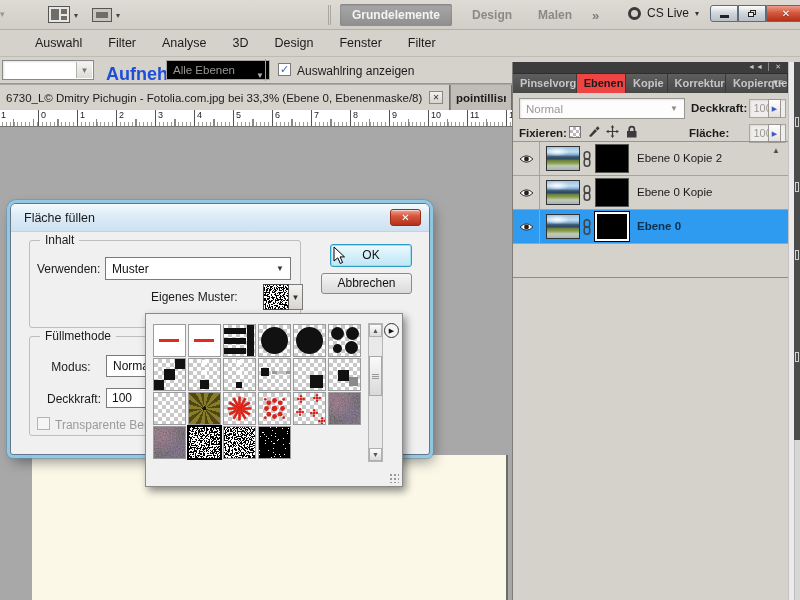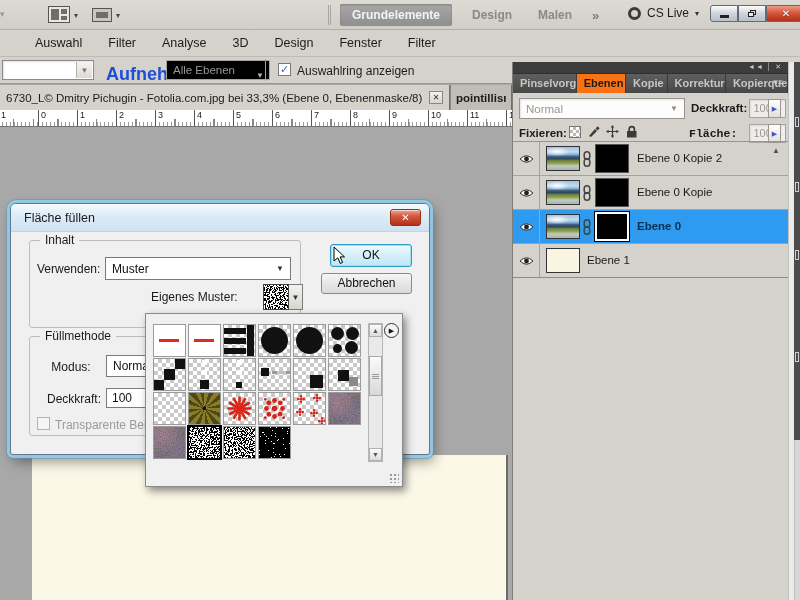--- a/index.html
+++ b/index.html
@@ -129,21 +129,21 @@
   .pp-grip{position:absolute;right:3px;bottom:3px;width:10px;height:10px;
            background:radial-gradient(circle,#9a9a9a 1px,transparent 1.4px) 0 0/4px 4px;}
 
   
   .dock{position:absolute;left:512px;top:62px;width:276px;height:538px;background:#d5d2cc;border-left:1px solid #7e7d78;z-index:10;}
   .dock-header{position:absolute;left:0;top:0;width:100%;height:12px;background:#3c3c3c;border-bottom:1px solid #2e2e2e;}
   .dock-header .hicons{position:absolute;right:6px;top:1px;color:#c9c9c9;font-size:7px;letter-spacing:1px;}
   .dock-tabs{position:absolute;left:0;top:12px;width:100%;height:19px;background:#4e4e4e;display:flex;}
   .dock-tab{font-size:11px;font-weight:bold;color:#c6c6c6;padding:3px 7px 0 7px;background:linear-gradient(#5e5e5e,#484848);
             border-right:1px solid #393939;white-space:nowrap;overflow:hidden;}
-  .dock-tab.active{background:#f97316;color:#1a1a1a;}
+  .dock-tab.active{background:#ef4444;color:#1a1a1a;}
   .dock-menu{position:absolute;right:5px;top:15px;color:#d0d0d0;font-size:9px;}
   .panel-label{position:absolute;font-size:11.5px;font-weight:bold;color:#1b1b1b;}
   .panel-select{position:absolute;left:6px;top:36px;width:166px;height:21px;background:#fdfdfd;border:1px solid #989590;
                 box-shadow:inset 1px 1px 2px rgba(0,0,0,.1);display:flex;align-items:center;justify-content:space-between;
                 padding:0 6px;font-size:11.5px;color:#9a9792;}
   .panel-val{position:absolute;width:37px;height:19px;background:#efeeec;border:1px solid #a8a5a0;
              box-shadow:inset 1px 1px 2px rgba(0,0,0,.08);font-size:11px;color:#9a9792;text-align:center;line-height:17px;}
   .spin{position:absolute;width:13px;height:19px;border:1px solid #9a9792;background:linear-gradient(#fff,#e2e0db);
         color:#3b58c4;font-size:7px;text-align:center;line-height:18px;}
   .fix-icons{position:absolute;left:56px;top:63px;display:flex;gap:6px;align-items:center;}
@@ -590,21 +590,21 @@
           <path d="M8.6 3.4 L10.6 1.2 L12.6 3.2 L10.6 5.4 Z" fill="#3a3a3a"></path>
         </svg>
       <svg width="13" height="13">
           <path d="M6.5 0 L8.3 2.6 H7.1 V5.9 H10.4 V4.7 L13 6.5 L10.4 8.3 V7.1 H7.1 V10.4 H8.3 L6.5 13 L4.7 10.4 H5.9 V7.1 H2.6 V8.3 L0 6.5 L2.6 4.7 V5.9 H5.9 V2.6 H4.7 Z" fill="#3a3a3a"></path>
         </svg>
       <svg width="13" height="13">
           <rect x="2" y="6" width="9.5" height="6.5" fill="#3a3a3a"></rect>
           <path d="M4.2 6 V4.2 a2.6 2.6 0 0 1 5.2 0 V6" fill="none" stroke="#3a3a3a" stroke-width="1.7"></path>
         </svg>
     </div>
-    <span class="panel-label" style="left:176px;top:65px;font-family:Liberation Mono, monospace;">Fläche:</span>
+    <span class="panel-label" style="left:176px;top:65px;">Fläche:</span>
     <div class="panel-val" style="left:236px;top:62px;">100%</div>
     <div class="spin" style="left:255px;top:62px;">▶</div>
 
     <div class="layers-list" id="layers-list">
         <div class="layer-row">
           <div class="eye-cell"><span><svg width="15" height="10" viewBox="0 0 15 10">
                 <path d="M1 5 Q7.5 -1.5 14 5 Q7.5 11.5 1 5 Z" fill="#f6f6f6" stroke="#333" stroke-width="1"></path>
                 <circle cx="7.5" cy="5" r="2.4" fill="#222"></circle>
               </svg></span></div>
           <div class="thumb landscape"></div>
@@ -634,28 +634,20 @@
                 <circle cx="7.5" cy="5" r="2.4" fill="#222"></circle>
               </svg></span></div>
           <div class="thumb landscape"></div>
           <span class="chain"><svg width="10" height="16" viewBox="0 0 10 16">
               <rect x="2.2" y="0.8" width="5.6" height="7.4" rx="2.8" fill="none" stroke="#444" stroke-width="1.5"></rect>
               <rect x="2.2" y="7.8" width="5.6" height="7.4" rx="2.8" fill="none" stroke="#444" stroke-width="1.5"></rect>
             </svg></span>
           <div class="mask"></div>
           <span class="layer-name" style="left: 124px;">Ebene 0</span>
         </div>
-        <div class="layer-row">
-          <div class="eye-cell"><span><svg width="15" height="10" viewBox="0 0 15 10">
-                <path d="M1 5 Q7.5 -1.5 14 5 Q7.5 11.5 1 5 Z" fill="#f6f6f6" stroke="#333" stroke-width="1"></path>
-                <circle cx="7.5" cy="5" r="2.4" fill="#222"></circle>
-              </svg></span></div>
-          <div class="thumb cream"></div>
-          <span class="layer-name" style="left: 74px;">Ebene 1</span>
-        </div>
       </div>
     <span class="list-scroll-up">▲</span>
     <div class="dock-divider"></div>
   </div>
 
   <div class="strip-light"></div>
   <div class="strip-dark">
     <i style="top:55px;"></i>
     <i style="top:120px;"></i>
     <i style="top:188px;"></i>

